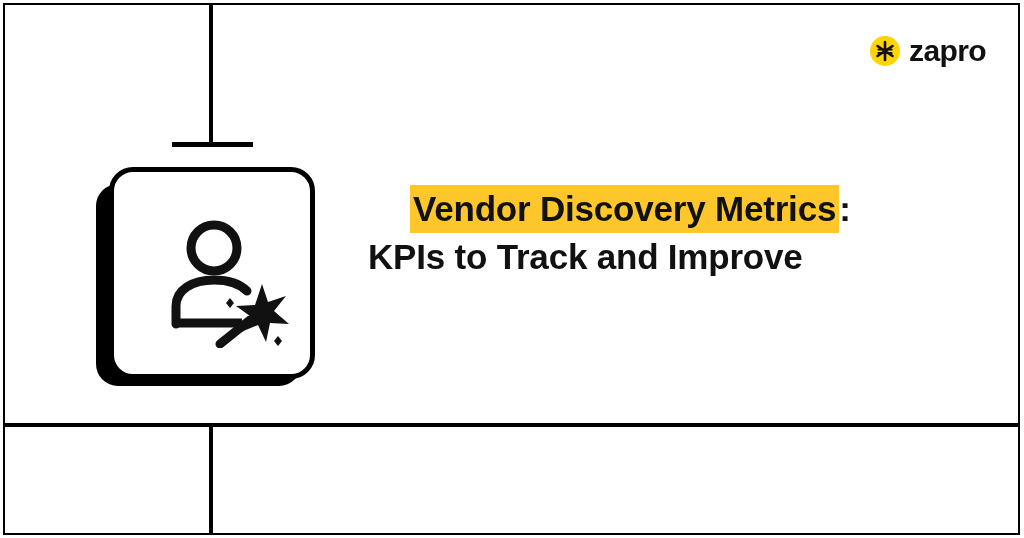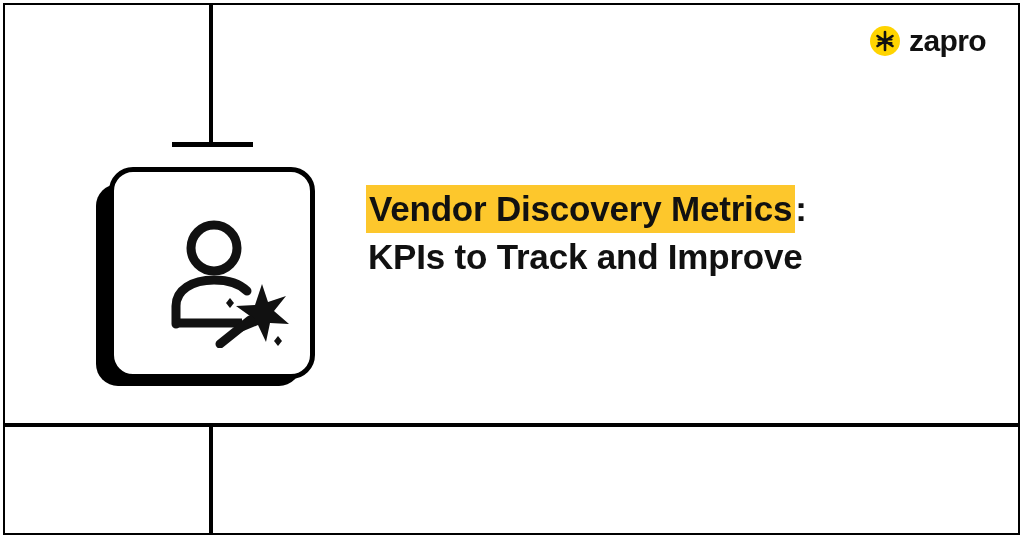--- a/index.html
+++ b/index.html
@@ -113,33 +113,34 @@
     font-weight: bold;
     line-height: 1.30;
     letter-spacing: -0.2px;
     color: #111111;
     white-space: nowrap;
   }
   .hl-mark {
     background: #FDC72C;
     padding: 4px 3px 5px 3px;
     box-decoration-break: clone;
+    margin-left: 44px;
     -webkit-box-decoration-break: clone;
   }
   .hl-plain { color: #111111; }
   .headline-line.second {
     margin-top: 2px;
     padding-left: 2px;
   }
 
   
   .brand {
     position: absolute;
     right: 38px;
-    top: 26px;
+    top: 36px;
     display: flex;
     align-items: center;
     gap: 9px;
   }
   .brand-mark {
     width: 30px;
     height: 30px;
     border-radius: 50%;
     background: #FFD400;
     display: flex;

